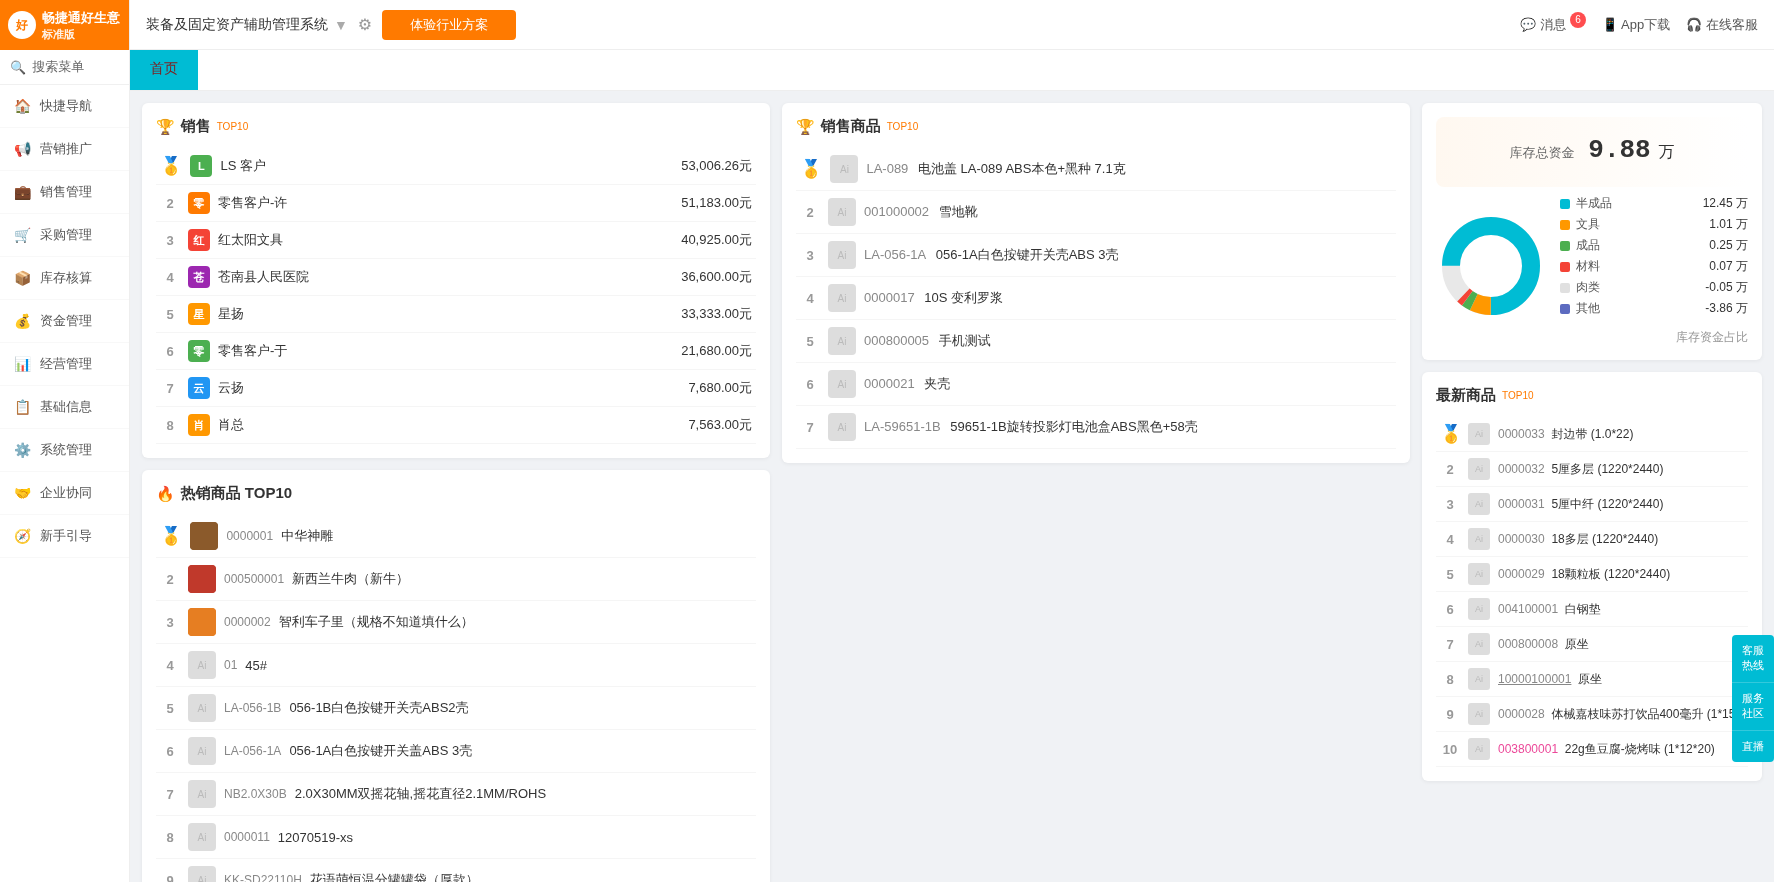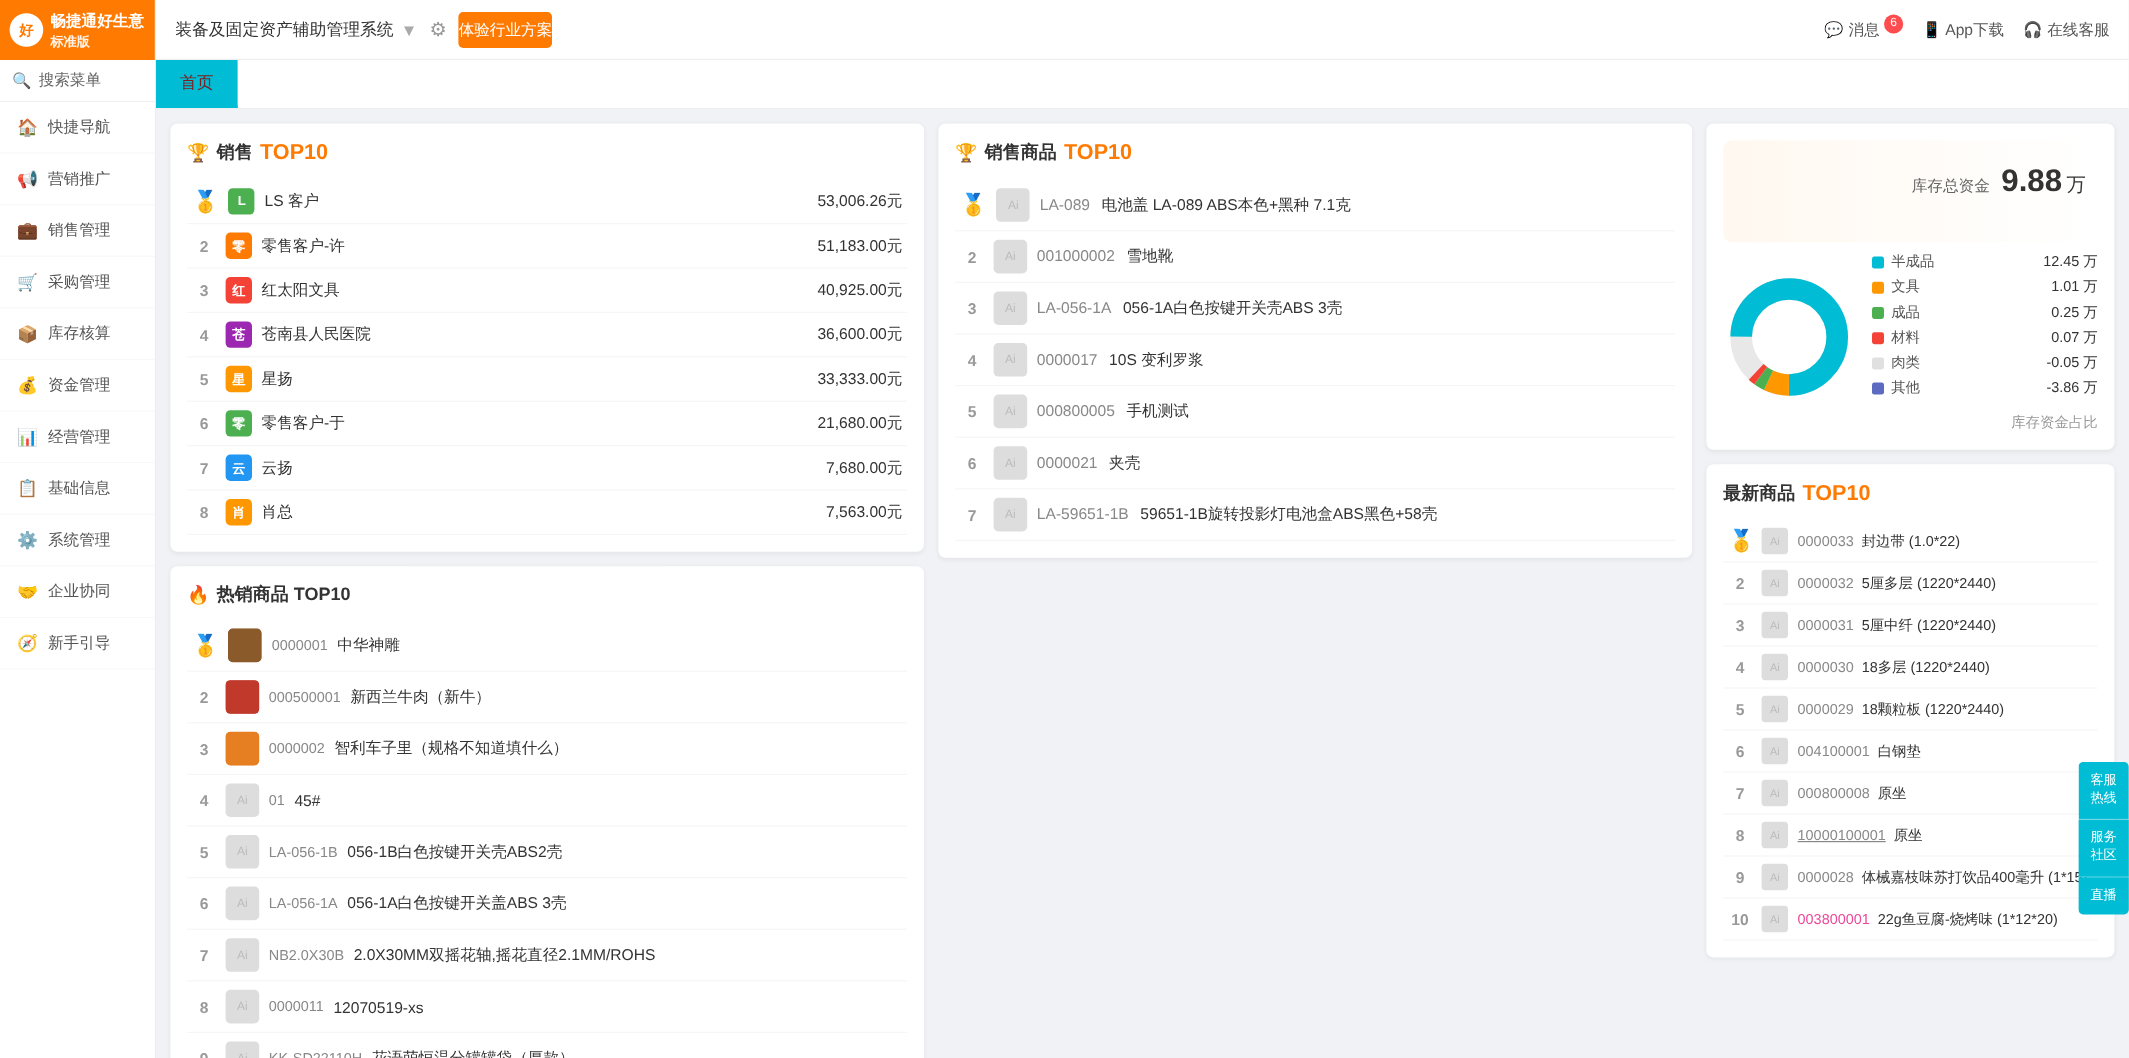--- a/index.html
+++ b/index.html
@@ -90,21 +90,21 @@
     }
     .topbar-gear {
       color: #999;
       font-size: 16px;
       cursor: pointer;
     }
     .topbar-btn {
       background: #ff7a00;
       color: #fff;
       border: none;
-      padding: 6px 0;
+      padding: 6px 28px;
       border-radius: 4px;
       font-size: 13px;
       cursor: pointer;
     }
     .topbar-right {
       margin-left: auto;
       display: flex;
       align-items: center;
       gap: 16px;
       color: #555;
@@ -168,22 +168,22 @@
       font-size: 15px;
       font-weight: bold;
       color: #333;
       margin-bottom: 12px;
       display: flex;
       align-items: center;
       gap: 6px;
     }
     .card-title .top10-label {
       color: #ff7a00;
-      font-size: 18px;
-      font-weight: bold;
+      font-size: 10px;
+      font-weight: normal;
     }
 
     
     .ranked-list { width: 100%; }
     .ranked-row {
       display: flex;
       align-items: center;
       padding: 7px 4px;
       border-bottom: 1px solid #f5f5f5;
       gap: 8px;
@@ -231,22 +231,23 @@
       border-radius: 4px;
       display: flex; align-items: center; justify-content: center;
       color: #bbb; font-size: 10px;
     }
     .product-name { flex: 1; color: #333; font-size: 13px; }
     .product-code { color: #888; font-size: 12px; }
 
     
     .stock-card { }
     .stock-total {
-      text-align: right;
-      margin: 8px 0 26px 0;
+      text-align: center;
+      margin: 8px 0 12px 0;
+      font-family: Liberation Mono, monospace;
     }
     .stock-total-label { color: #666; font-size: 13px; }
     .stock-total-value { color: #333; font-size: 26px; font-weight: bold; }
     .stock-total-unit { color: #333; font-size: 16px; }
 
     .donut-container {
       display: flex;
       align-items: flex-end;
       gap: 14px;
       margin-bottom: 8px;

